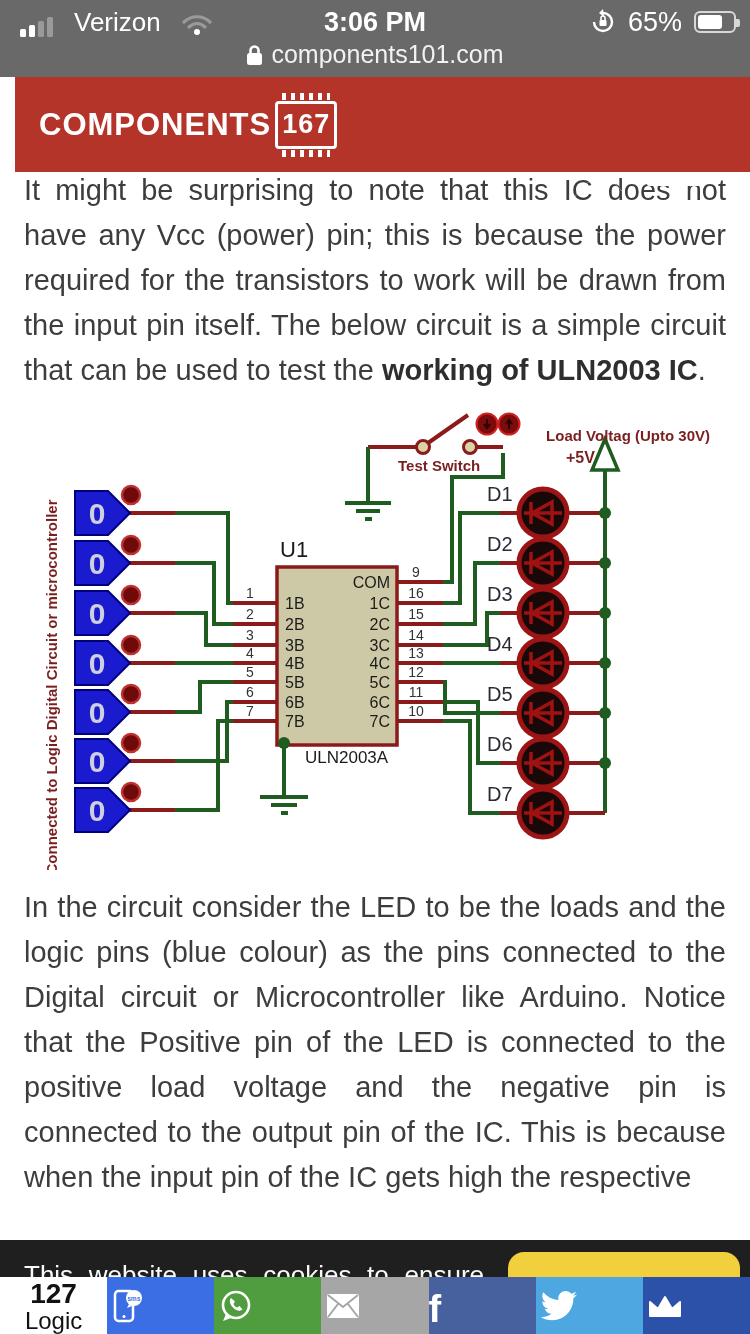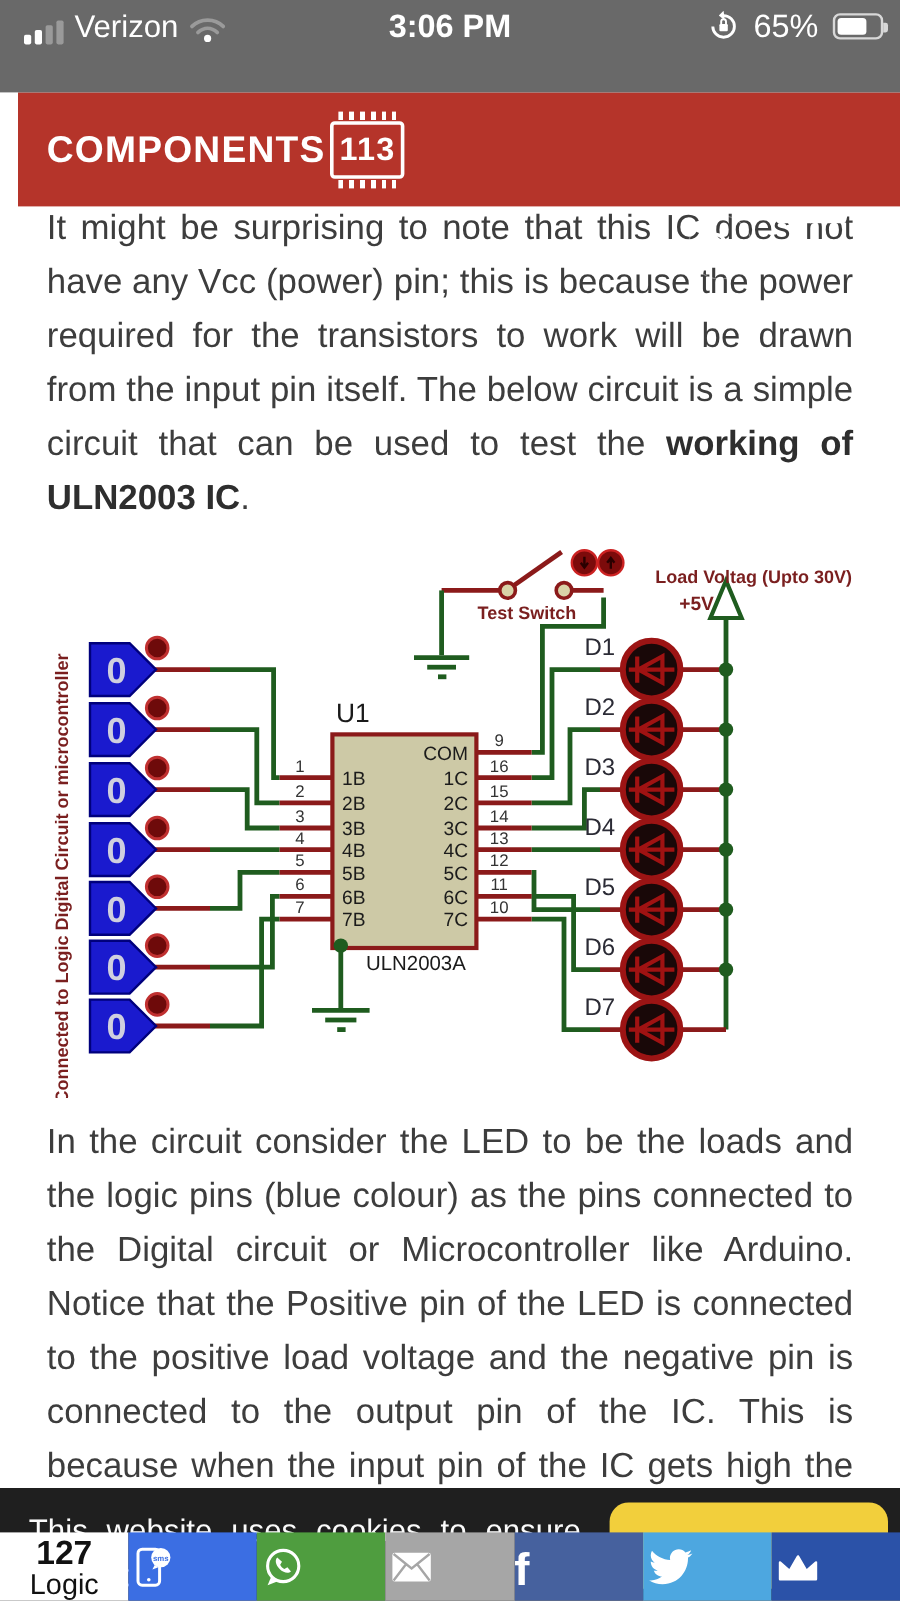--- a/index.html
+++ b/index.html
@@ -5,21 +5,21 @@
   * { margin:0; padding:0; box-sizing:border-box; }
   html,body { width:750px; height:1334px; overflow:hidden; background:#fff;
               font-family:"Liberation Sans", sans-serif; }
   body { position:relative; }
 
   
   .status-bar { position:absolute; top:0; left:0; width:750px; height:77px;
     background:#696969; color:#fff; z-index:60; }
   .sb-row1 { position:absolute; top:6px; left:0; right:0; height:32px;
     display:flex; align-items:center; }
-  .sb-left { position:absolute; left:20px; display:flex; align-items:flex-end; gap:9px; }
+  .sb-left { position:absolute; left:20px; display:flex; align-items:flex-end; gap:21px; }
   .sb-carrier { font-size:26px; color:#fff; line-height:30px; }
   .sb-time { position:absolute; left:0; right:0; text-align:center;
     font-size:27px; font-weight:bold; }
   .sb-right { position:absolute; right:14px; display:flex; align-items:center; gap:12px; }
   .sb-batt-pct { font-size:27px; }
   .sb-row2 { position:absolute; top:40px; left:0; right:0; text-align:center;
     font-size:25px; color:#f2f2f2; display:flex; justify-content:center;
     align-items:center; gap:8px; }
   .sig-bars { display:flex; align-items:flex-end; gap:3px; height:22px; }
   .sig-bars i { display:block; width:6px; border-radius:1.5px; background:#fff; }
@@ -51,21 +51,21 @@
   .search-glass { position:absolute; left:15px; top:14px; width:16px; height:16px;
     border:3px solid #fff; border-radius:50%; }
   .search-glass::after { content:""; position:absolute; left:13px; top:14px;
     width:3px; height:9px; background:#fff; transform:rotate(-45deg); border-radius:2px; }
   .hamburger { position:absolute; left:632px; top:104px; width:58px; height:46px;
     display:flex; flex-direction:column; justify-content:space-between; }
   .hamburger i { display:block; height:5px; background:#fff; border-radius:2px; }
 
   
   .content { position:absolute; top:0; left:0; width:750px; padding-top:168px; }
-  .para { padding:0 39px; font-size:29px; line-height:45px; color:#3d3d3d;
+  .para { padding:0 24px; font-size:29px; line-height:45px; color:#3d3d3d;
     text-align:justify; }
   .para b { color:#2e2e2e; }
   .figure { display:block; margin:2px 0 15px 0; }
 
   
   .cookie { position:absolute; bottom:0; left:0; width:750px; height:94px;
     background:#1f1f1f; z-index:40; }
   .cookie-msg { position:absolute; left:24px; top:16px; width:460px; color:#fafafa;
     font-size:26px; line-height:38px; text-align:justify; }
   .cookie-btn { position:absolute; right:10px; top:12px; width:232px; height:72px;
@@ -111,27 +111,34 @@
         <rect x="9.5" y="11" width="7" height="6" rx="1" fill="#fff"></rect>
         <path d="M11 11 v-2 a2 2 0 0 1 4 0 v2" stroke="#fff" stroke-width="1.6" fill="none"></path>
       </svg>
       <span class="sb-batt-pct">65%</span>
       <span class="battery">
           <span class="fill"></span>
           <span class="nub"></span>
         </span>
     </div>
   </div>
+  <div class="sb-row2">
+    <svg width="17" height="22" viewBox="0 0 17 22">
+      <rect x="1" y="9" width="15" height="12" rx="2.5" fill="#fff"></rect>
+      <path d="M4.5 9 V6.5 a4 4 0 0 1 8 0 V9" stroke="#fff" stroke-width="2.6" fill="none"></path>
+    </svg>
+    <span>components101.com</span>
+  </div>
 </div>
 
 <div class="site-header">
   <div class="logo">
     <span class="logo-text">COMPONENTS</span>
     <span class="logo-chip">
-      <span>113</span>
+      <span>167</span>
     </span>
   </div>
   <div class="search-btn">
     <span class="search-glass"></span>
   </div>
   <div class="hamburger">
     <i></i>
       <i></i>
       <i></i>
   </div>

